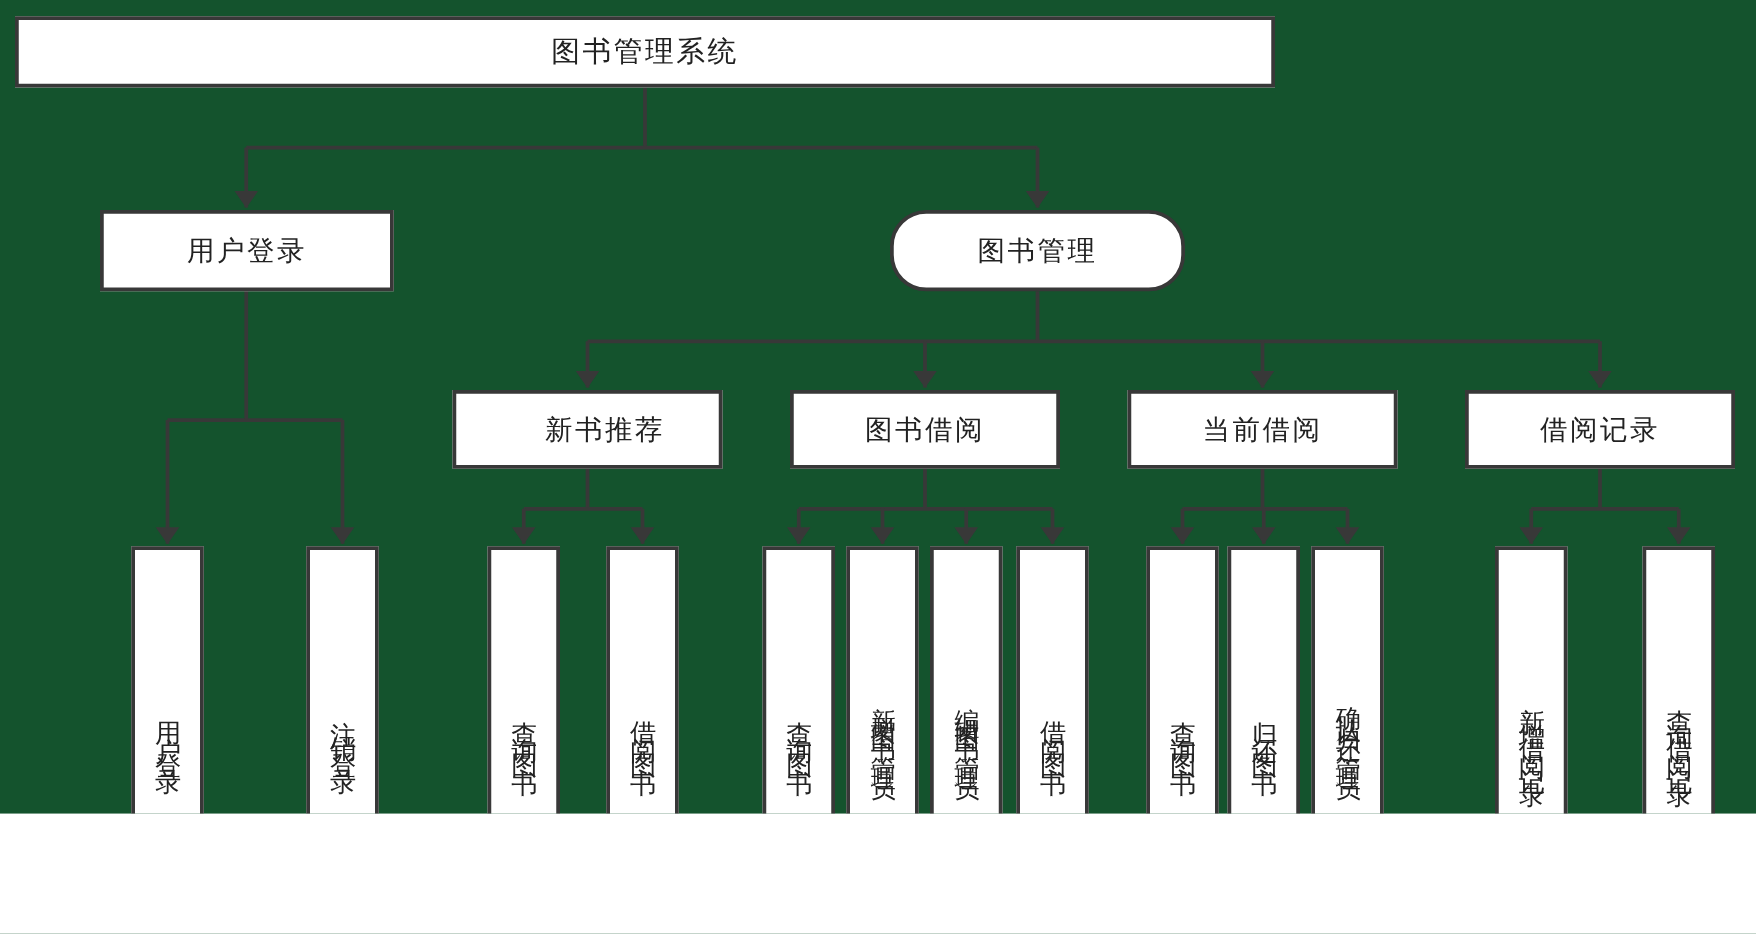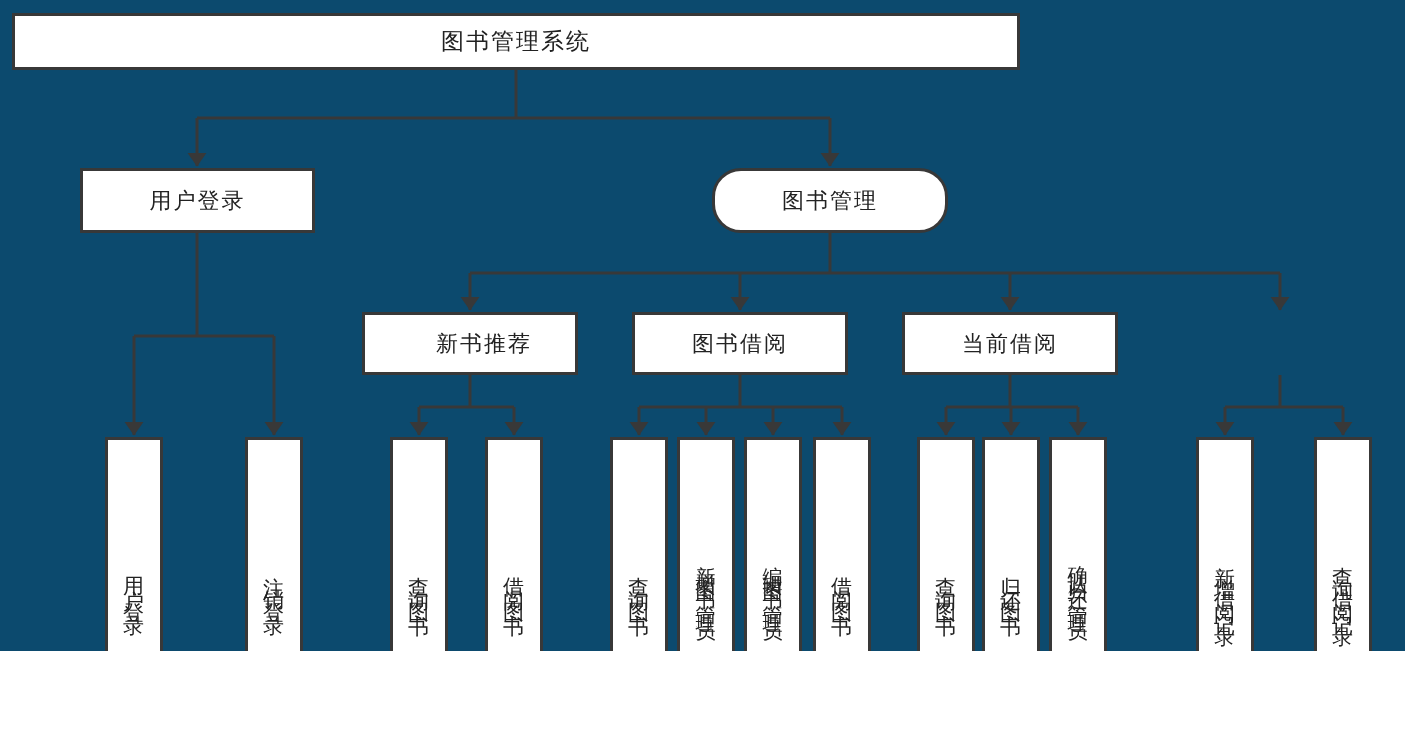--- a/index.html
+++ b/index.html
@@ -1,17 +1,17 @@
 <!DOCTYPE html>
 <html><head>
 <meta charset="utf-8">
 <style>
   html,body{margin:0;padding:0;background:#ffffff;}
   .canvas{
-    position:relative;width:1405px;height:651px;background:#0c4a6e;
+    position:relative;width:1405px;height:651px;background:#14532d;
     font-family:"Liberation Sans", sans-serif;overflow:hidden;
   }
   .connectors{position:absolute;left:0;top:0;}
   .box{
     position:absolute;box-sizing:border-box;border:3px solid #383838;background:#ffffff;
     display:flex;align-items:center;justify-content:center;color:#222222;
   }
   .root-box{left:12px;top:13px;width:1008px;height:57px;font-size:23px;letter-spacing:2px;}
   .l2-box{top:168px;height:65px;font-size:22px;letter-spacing:2px;}
   .l2-user{left:80px;width:235px;}
@@ -68,20 +68,21 @@
   </svg>
 
   <div class="box root-box">图书管理系统</div>
 
   <div class="box l2-box l2-user">用户登录</div>
   <div class="box l2-box l2-mgmt">图书管理</div>
 
   <div class="box l3-box l3-a">新书推荐</div>
   <div class="box l3-box l3-b">图书借阅</div>
   <div class="box l3-box l3-c">当前借阅</div>
+  <div class="box l3-box l3-d">借阅记录</div>
 
   <div class="box leaf" style="left:105px">
     <span>用户登录</span>
   </div>
   <div class="box leaf" style="left:245px">
     <span>注销登录</span>
   </div>
 
   <div class="box leaf" style="left:390px">
     <span>查询图书</span>

